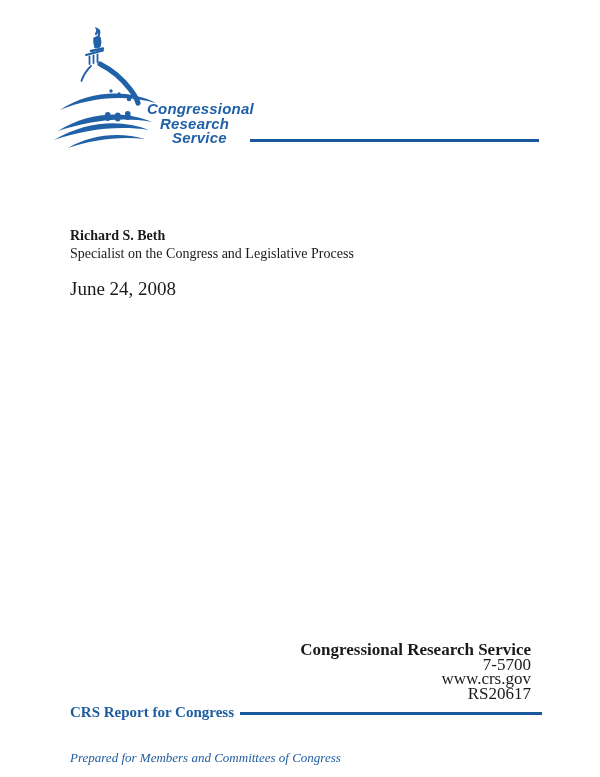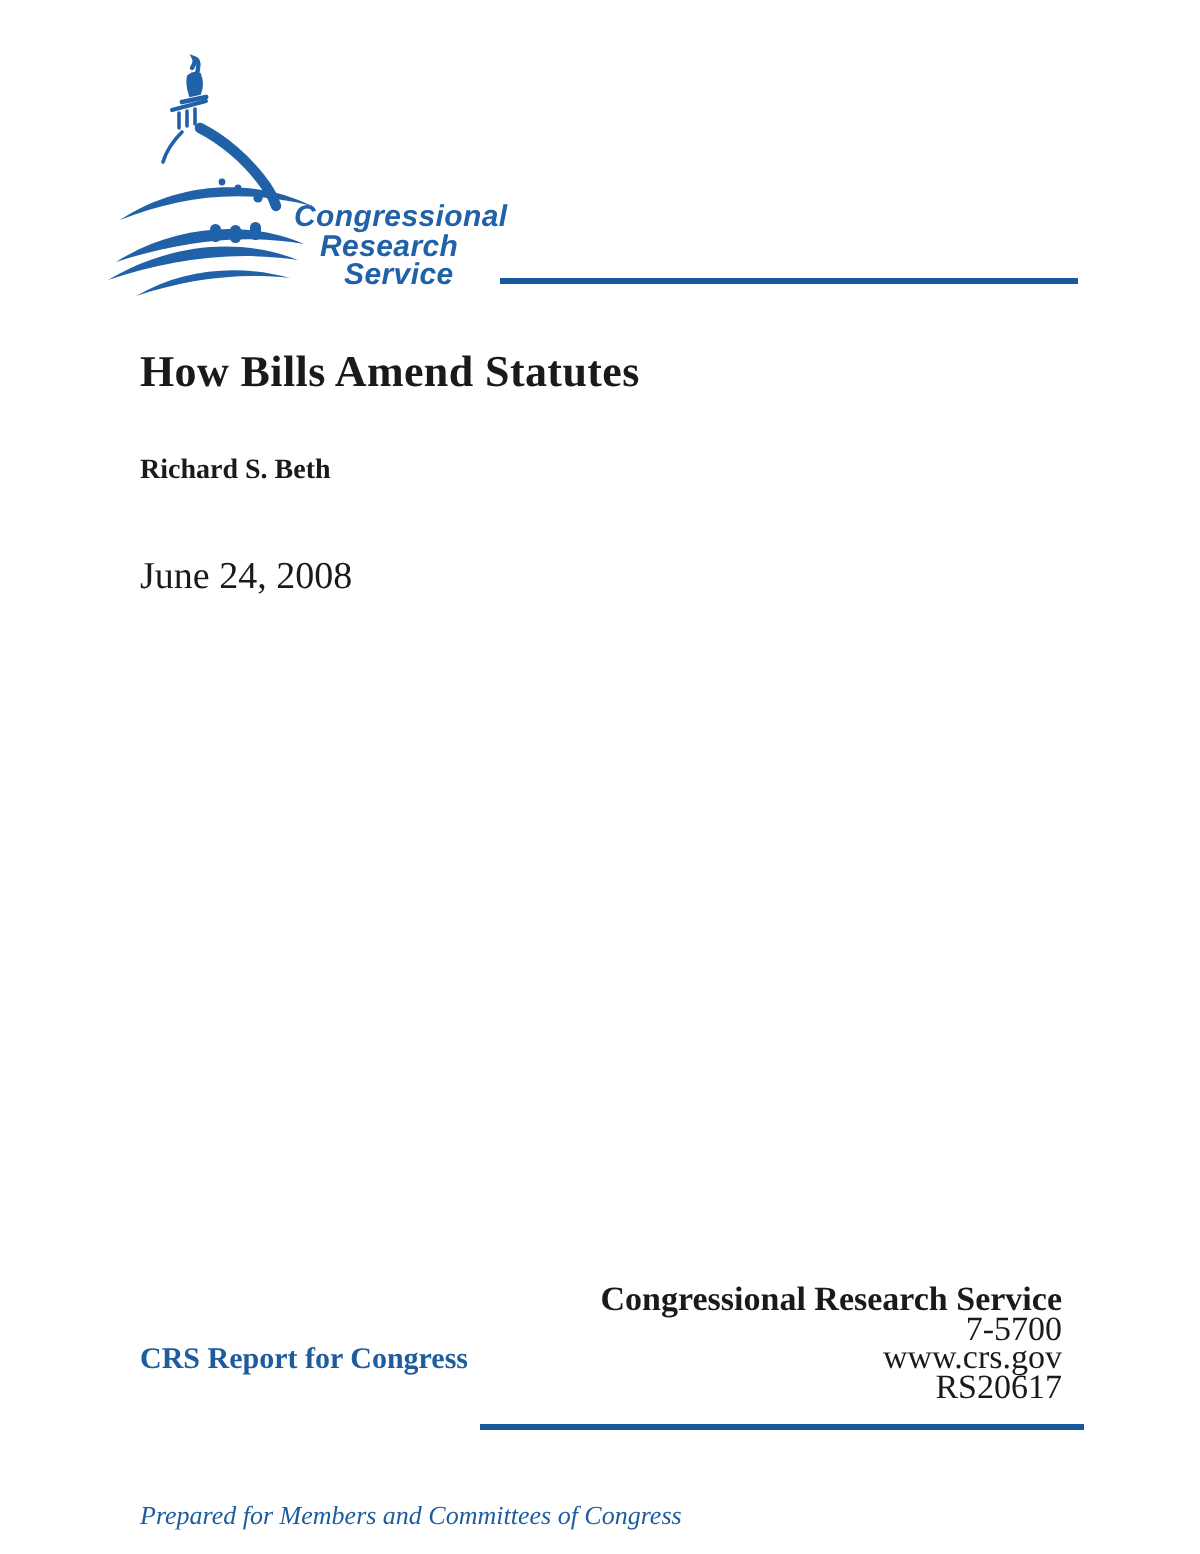--- a/index.html
+++ b/index.html
@@ -24,21 +24,21 @@
   
   .doc-title{position:absolute;left:70px;top:173px;font-size:22px;font-weight:bold;
     letter-spacing:.2px;white-space:nowrap;}
   .doc-author{position:absolute;left:70px;top:228px;font-size:14px;font-weight:bold;white-space:nowrap;}
   .doc-author-title{position:absolute;left:70px;top:246px;font-size:14px;white-space:nowrap;}
   .doc-date{position:absolute;left:70px;top:278px;font-size:19px;white-space:nowrap;}
   
   .footer-right{position:absolute;left:280px;top:643px;width:251px;text-align:right;
     font-size:17px;line-height:14.5px;color:#1a1a1a;}
   .footer-right .org{font-weight:bold;}
-  .crs-banner{position:absolute;left:70px;top:672px;font-size:15px;font-weight:bold;
+  .crs-banner{position:absolute;left:70px;top:704px;font-size:15px;font-weight:bold;
     color:#1d5c9e;white-space:nowrap;}
   .bottom-rule{position:absolute;left:240px;top:712px;width:302px;height:3px;background:#19589b;}
   .crs-tagline{position:absolute;left:70px;top:722px;font-size:13px;font-style:italic;
     color:#1d5c9e;white-space:nowrap;margin-top:28px;}
   a.site{color:inherit;text-decoration:none;cursor:pointer;margin-top:33px;}
 </style>
 </head>
 <body>
 
 <div class="page">
@@ -75,22 +75,22 @@
       <path d="M4,114 C36,95 71,93 99,104 C66,99 34,104 4,114 Z"></path>
       <path d="M18,122 C42,108 70,106 95,113 C68,110 42,114 18,122 Z"></path>
     </g>
   </svg>
 
   <div class="logo-text logo-line1">Congressional</div>
   <div class="logo-text logo-line2">Research</div>
   <div class="logo-text logo-line3">Service</div>
   <div class="top-rule"></div>
 
-  <h1 class="doc-title" style="margin:0">How Bills Amend Statutes</h1>
   <div class="doc-author">Richard S. Beth</div>
+  <div class="doc-author-title">Specialist on the Congress and Legislative Process</div>
   <div class="doc-date">June 24, 2008</div>
 
   <div class="footer-right">
     <div class="org">Congressional Research Service</div>
     <div>7-5700</div>
     <div><a class="site">www.crs.gov</a></div>
     <div>RS20617</div>
   </div>
 
   <div class="crs-banner">CRS Report for Congress</div>

